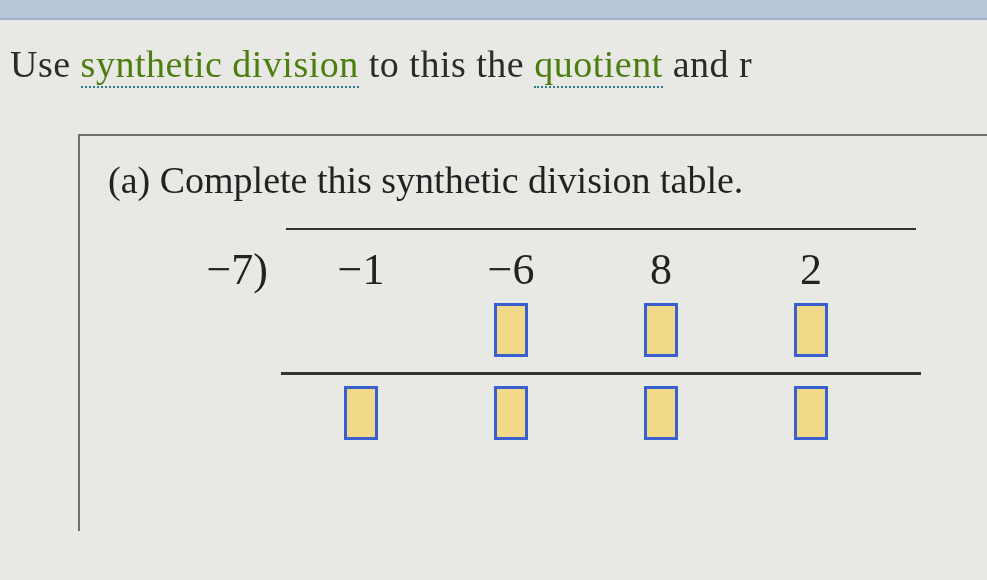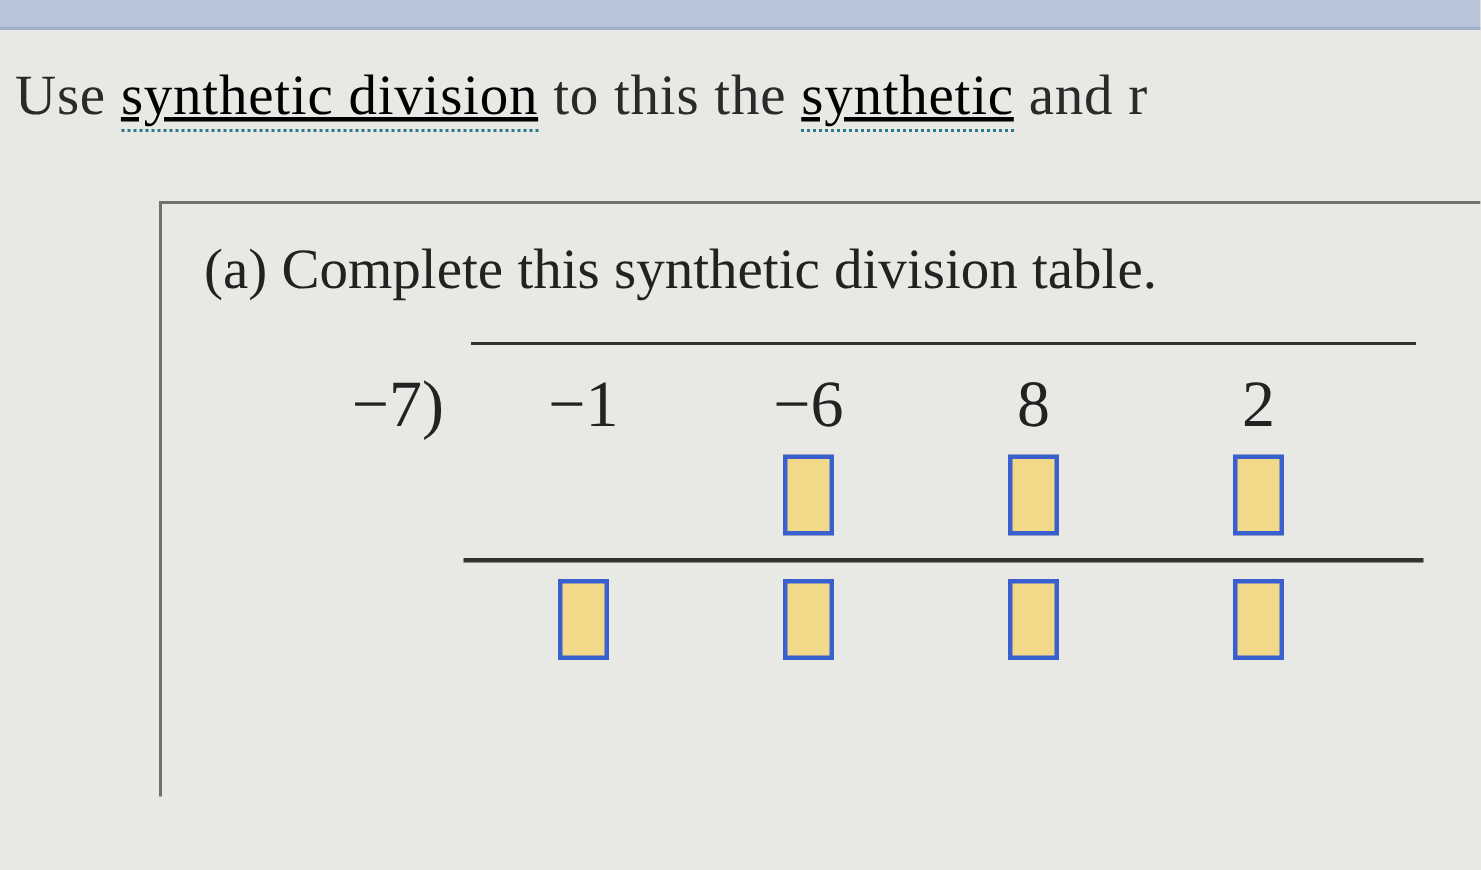--- a/index.html
+++ b/index.html
@@ -20,27 +20,26 @@
       border-bottom: 2px solid #a0b0c8;
     }
     .instruction {
       font-size: 38px;
       color: #2a2a2a;
       padding: 22px 0 0 10px;
       letter-spacing: 0.5px;
       white-space: nowrap;
     }
     .link-term {
-      color: #000000;
+      color: #4d7c0f;
       border-bottom: 2px dotted #2a7a8a;
       padding-bottom: 1px;
-      text-decoration: underline;
     }
     .problem-box {
-      margin: 48px 0 0 106px;
+      margin: 48px 0 0 78px;
       border: 2px solid #707070;
       border-right: none;
       border-bottom: none;
       padding: 22px 28px 80px 28px;
       background: #e8e8e5;
     }
     .part-label {
       font-size: 38px;
       color: #222;
       margin-bottom: 26px;
@@ -87,21 +86,21 @@
       background: #f2d98a;
       display: inline-block;
     }
   </style>
 </head>
 <body>
 
 <div class="top-bar"></div>
 
 <div class="instruction">
-  <span>Use </span><span class="link-term">synthetic division</span><span> to this the </span><span class="link-term">synthetic</span><span> and r</span>
+  <span>Use </span><span class="link-term">synthetic division</span><span> to this the </span><span class="link-term">quotient</span><span> and r</span>
 </div>
 
 <div class="problem-box">
   <div class="part-label">(a) Complete this synthetic division table.</div>
 
   <div class="synth-table">
     <div class="top-rule"></div>
 
     <div class="row">
       <div class="divisor-cell">−7)</div>

